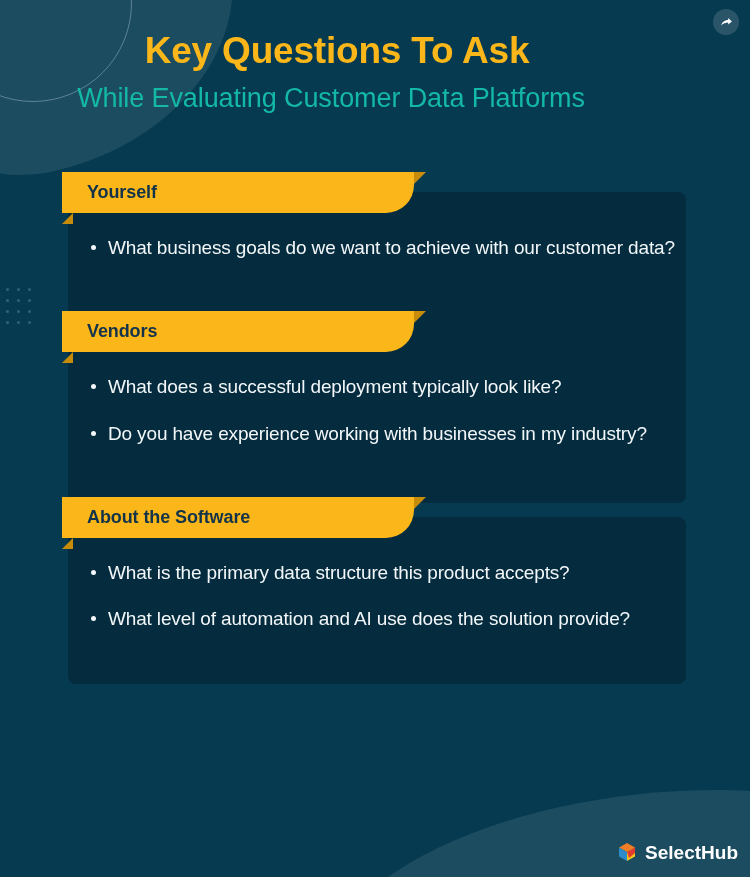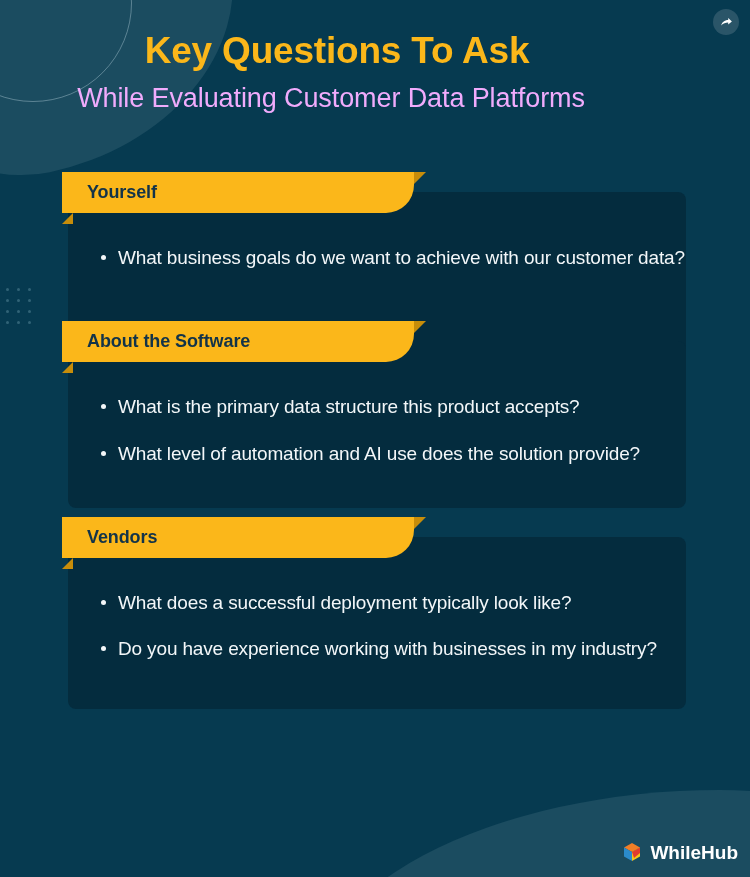--- a/index.html
+++ b/index.html
@@ -94,21 +94,21 @@
   }
   .title {
     color: #FBB71A;
     font-size: 37px;
     font-weight: bold;
     letter-spacing: -0.2px;
     line-height: 1.1;
     margin: 0;
   }
   .subtitle {
-    color: #f0abfc;
+    color: #14b8a6;
     font-size: 27px;
     font-weight: normal;
     line-height: 1.25;
     margin: 10px 12px 0 0;
     letter-spacing: -0.1px;
   }
 
   
   .sections {
     position: absolute;
@@ -170,21 +170,21 @@
     color: #123349;
     font-size: 18px;
     font-weight: bold;
     letter-spacing: -0.1px;
     white-space: nowrap;
   }
 
   .bullets {
     position: relative;
     z-index: 2;
-    margin: 10px;
+    margin: 0;
     padding: 22px 30px 24px 108px;
     list-style: none;
   }
   .bullet {
     position: relative;
     color: #f3f7f9;
     font-size: 19px;
     line-height: 1.33;
     letter-spacing: -0.15px;
     margin-bottom: 21px;
@@ -259,56 +259,56 @@
     <div class="section">
       <div class="panel" style="top:20px;height:167px;"></div>
       <div class="ribbon-wrap">
         <div class="ribbon"></div>
         <div class="ribbon-fold-right"></div>
         <div class="ribbon-fold-left"></div>
         <div class="ribbon-label">Yourself</div>
       </div>
       <ul class="bullets">
         <li class="bullet">What business goals do we want to achieve with our customer data?</li>
+      </ul>
+    </div>
+
+    <div class="section">
+      <div class="panel" style="top:20px;height:172px;"></div>
+      <div class="ribbon-wrap">
+        <div class="ribbon"></div>
+        <div class="ribbon-fold-right"></div>
+        <div class="ribbon-fold-left"></div>
+        <div class="ribbon-label">Vendors</div>
+      </div>
+      <ul class="bullets">
+        <li class="bullet">What does a successful deployment typically look like?</li>
+        <li class="bullet">Do you have experience working with businesses in my industry?</li>
       </ul>
     </div>
 
     <div class="section">
       <div class="panel" style="top:20px;height:167px;"></div>
       <div class="ribbon-wrap">
         <div class="ribbon"></div>
         <div class="ribbon-fold-right"></div>
         <div class="ribbon-fold-left"></div>
         <div class="ribbon-label">About the Software</div>
       </div>
       <ul class="bullets">
         <li class="bullet">What is the primary data structure this product accepts?</li>
         <li class="bullet">What level of automation and AI use does the solution provide?</li>
       </ul>
     </div>
 
-    <div class="section">
-      <div class="panel" style="top:20px;height:172px;"></div>
-      <div class="ribbon-wrap">
-        <div class="ribbon"></div>
-        <div class="ribbon-fold-right"></div>
-        <div class="ribbon-fold-left"></div>
-        <div class="ribbon-label">Vendors</div>
-      </div>
-      <ul class="bullets">
-        <li class="bullet">What does a successful deployment typically look like?</li>
-        <li class="bullet">Do you have experience working with businesses in my industry?</li>
-      </ul>
-    </div>
-
   </div>
 
   <div class="logo">
     <svg class="logo-mark" width="22" height="22" viewBox="0 0 22 22">
       <polygon points="11,2 19,6.5 11,11 3,6.5" fill="#F07E26"></polygon>
       <polygon points="19,6.5 19,15.5 11,20 11,11" fill="#F5C518"></polygon>
       <polygon points="11,11 11,20 3,15.5 3,6.5" fill="#2B8BCB"></polygon>
       <polygon points="11,11 19,6.5 19,12 13,17" fill="#E23B2E"></polygon>
     </svg>
-    <span class="logo-text"><span class="b">While</span><span class="l">Hub</span></span>
+    <span class="logo-text"><span class="b">Select</span><span class="l">Hub</span></span>
   </div>
 
 </div>
 
 </body></html>

